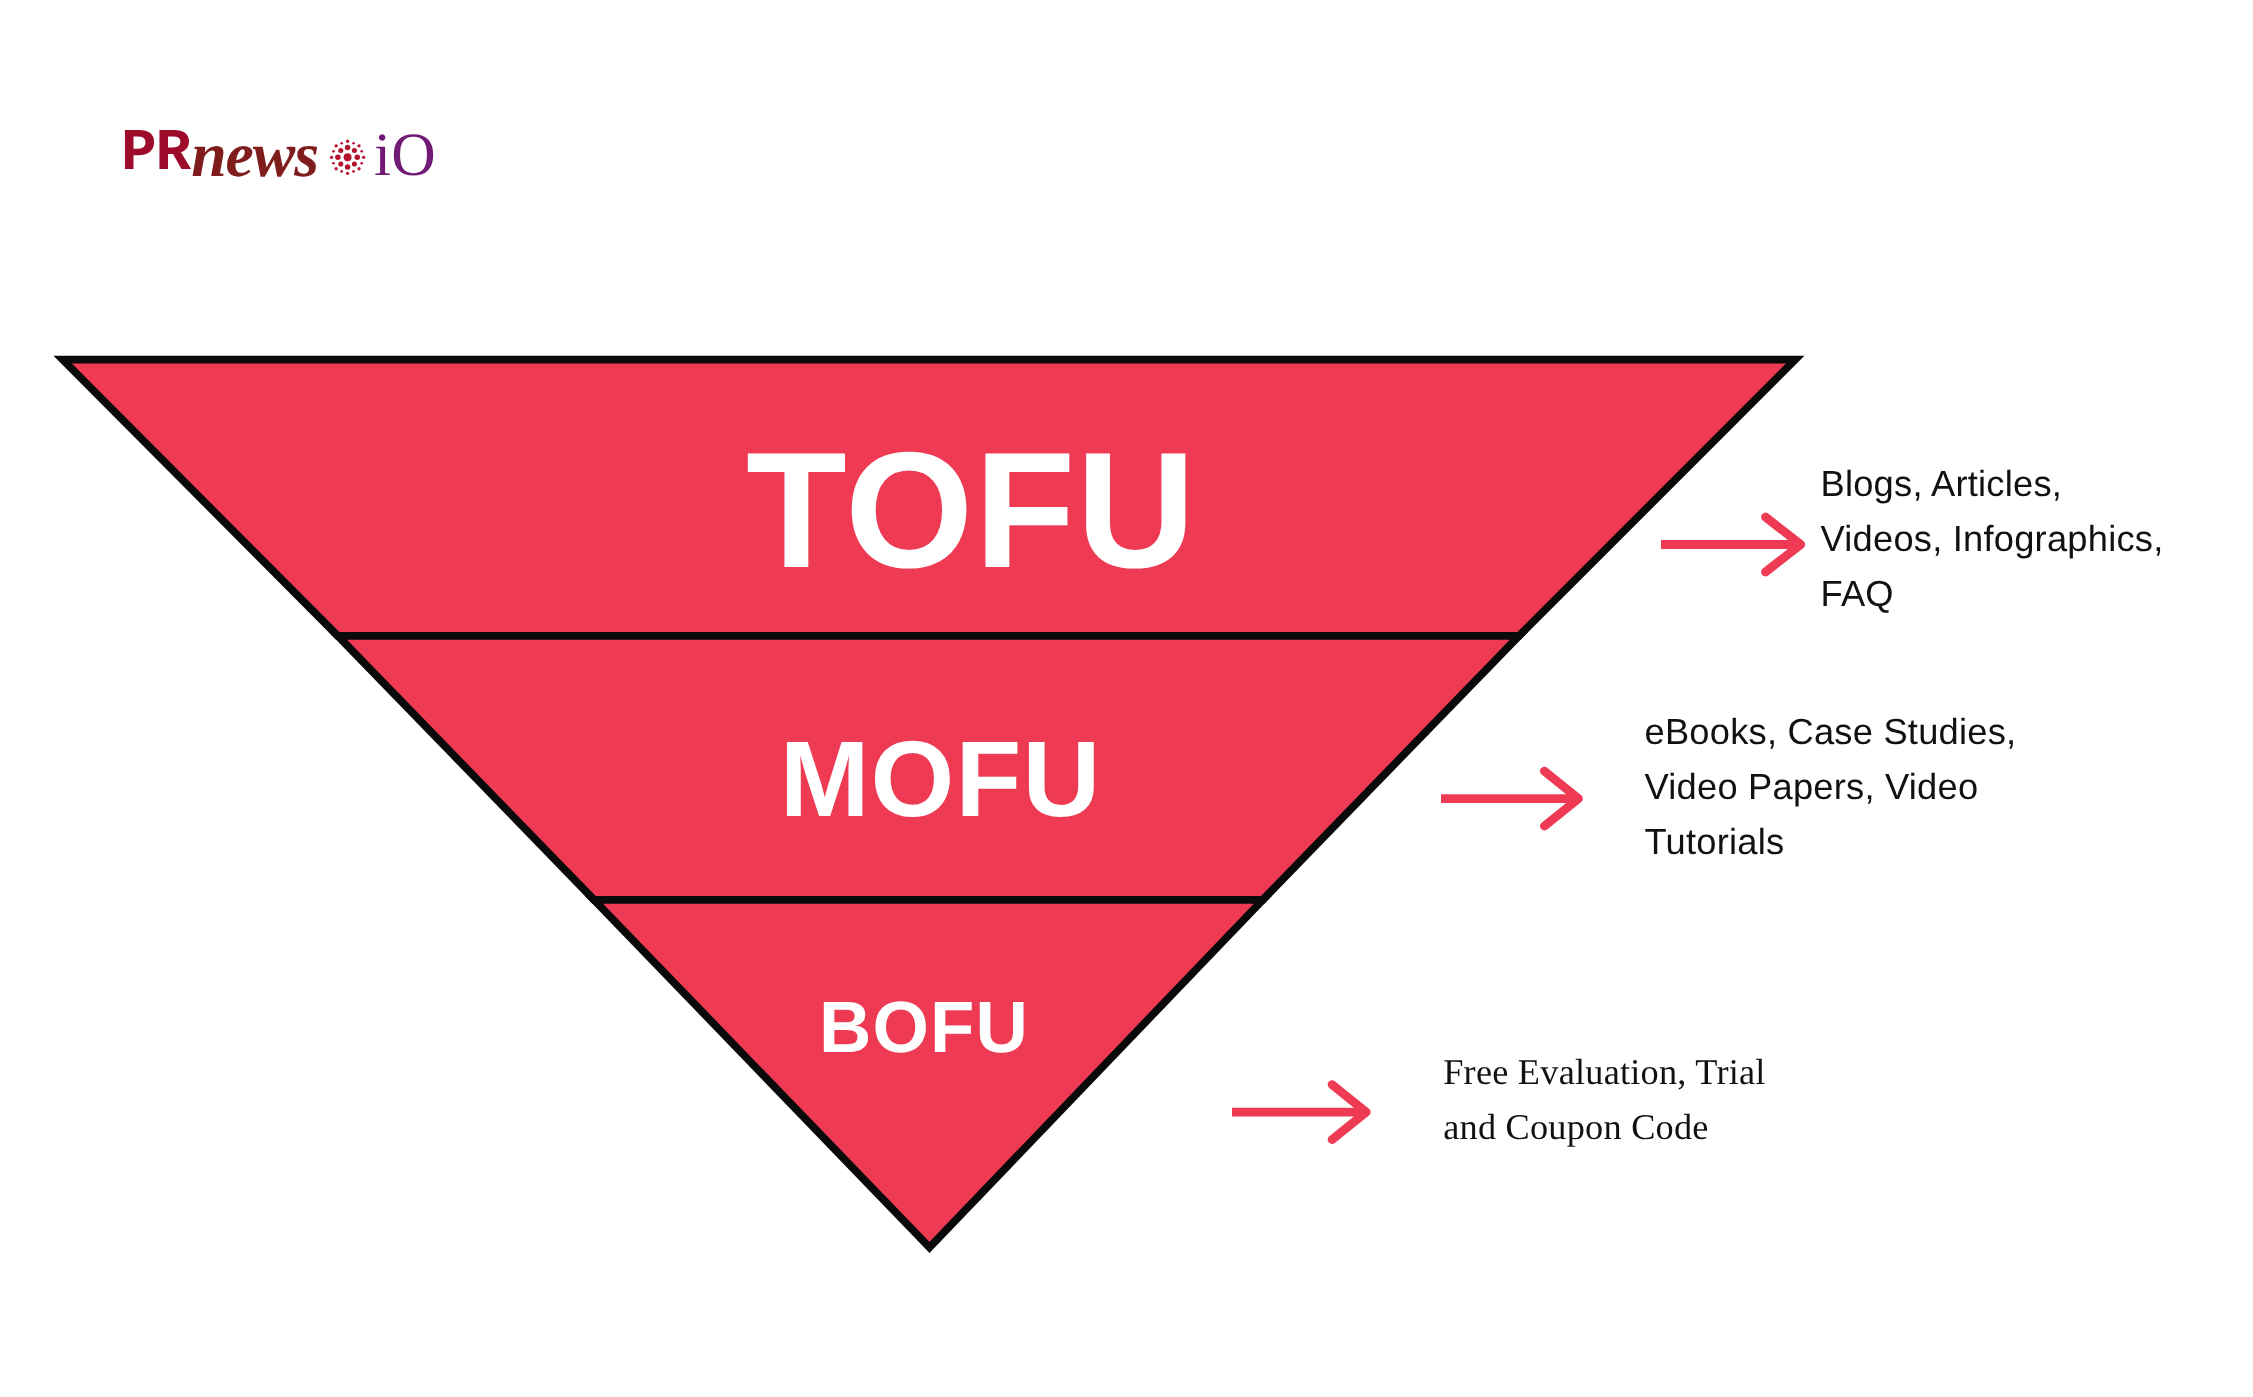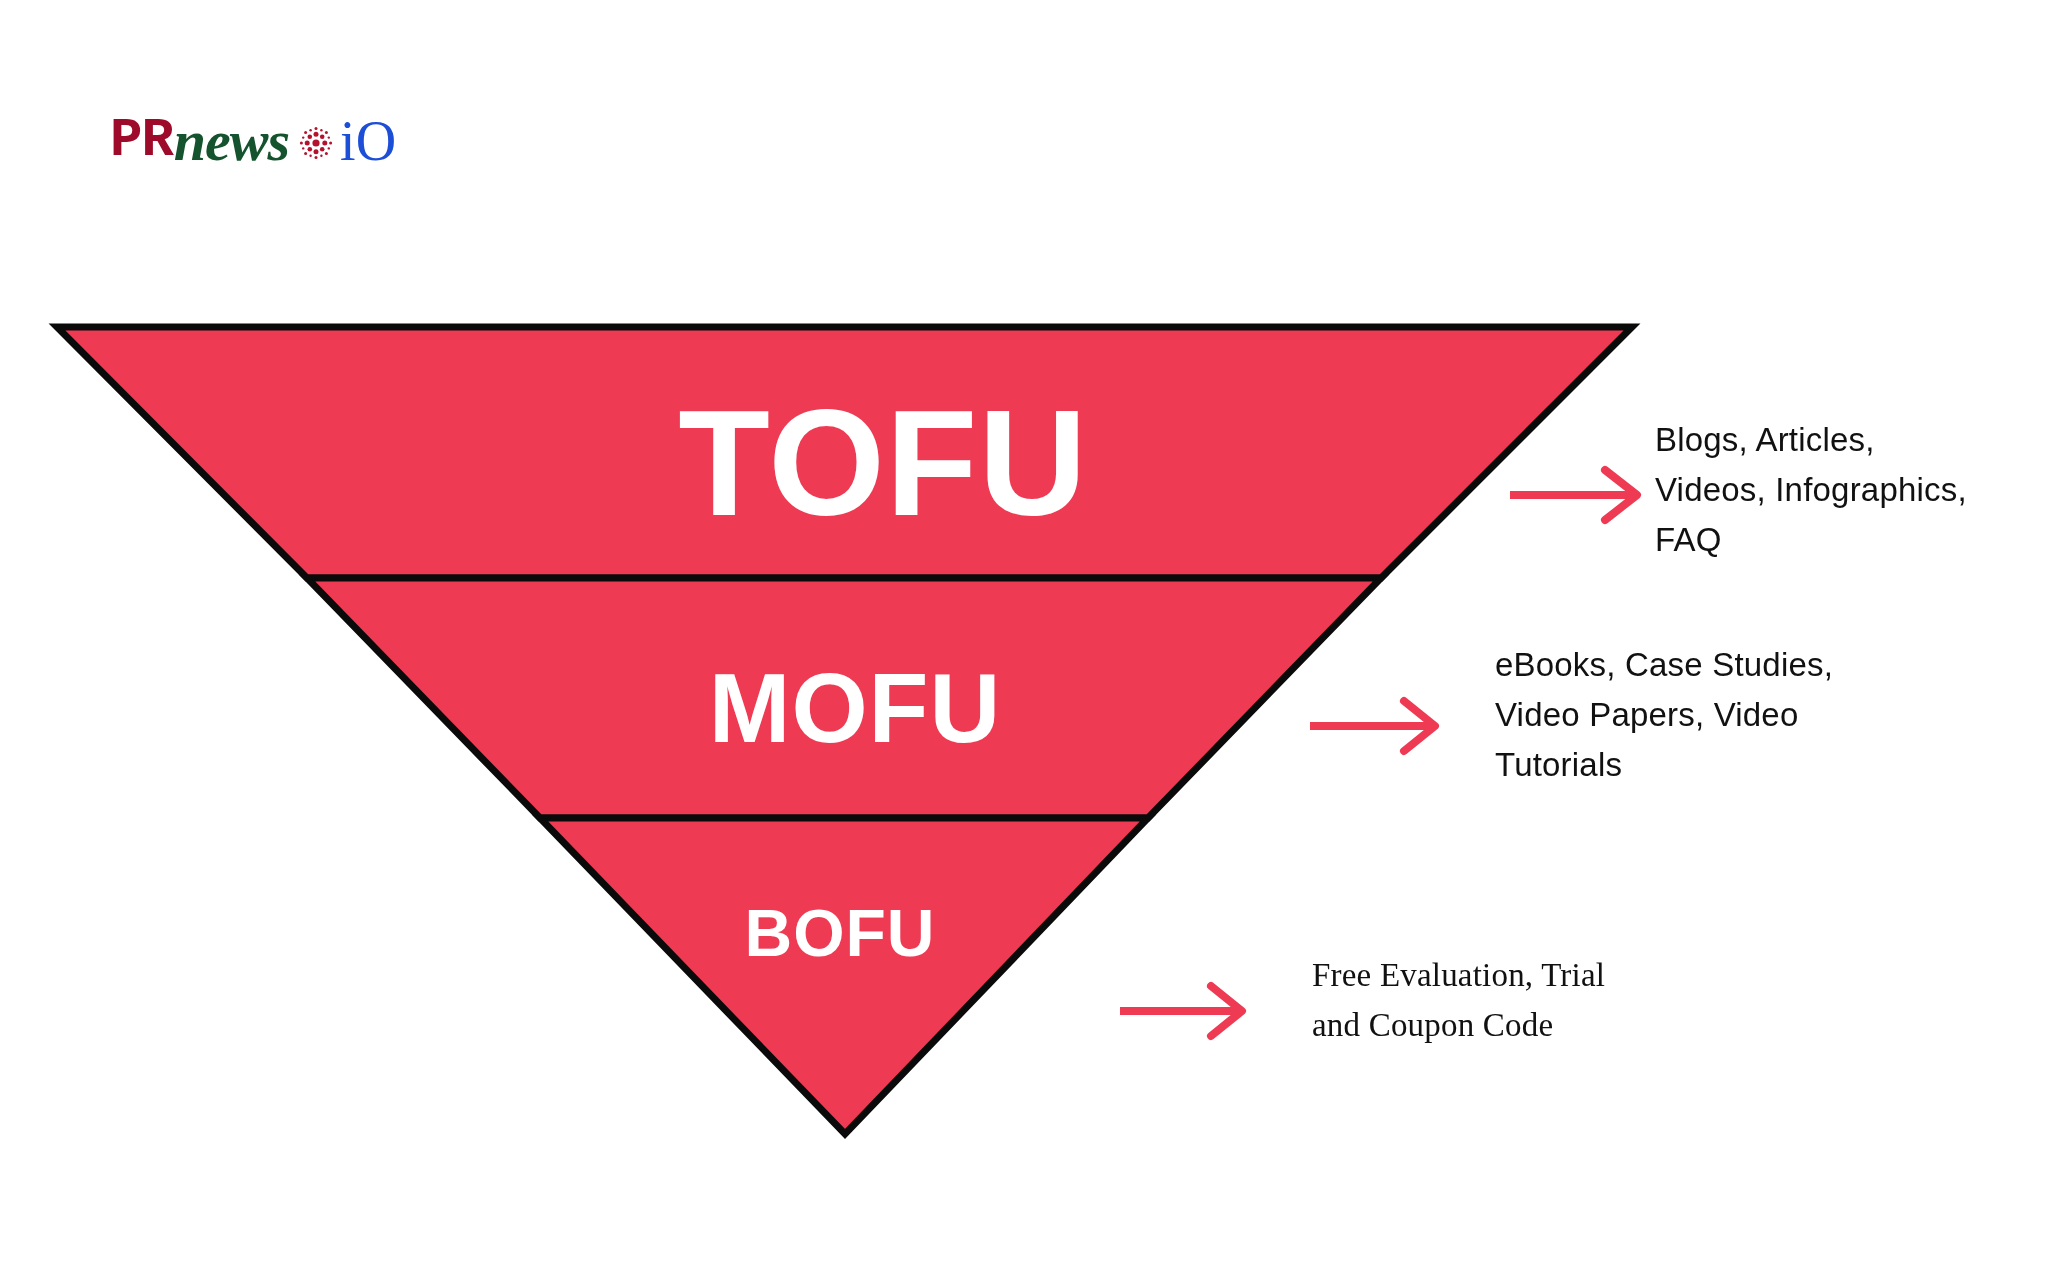--- a/index.html
+++ b/index.html
@@ -31,36 +31,36 @@
     font-weight: bold;
     font-size: 54px;
     color: #9E0B2A;
     letter-spacing: -1px;
   }
   #brand-logo .logo-news {
     font-family: "Liberation Serif", serif;
     font-style: italic;
     font-weight: bold;
     font-size: 58px;
-    color: #14532d;
+    color: #7f1d1d;
     letter-spacing: -1px;
     margin-left: 1px;
   }
   #brand-logo .logo-dotmark {
     display: inline-block;
     width: 34px;
     height: 34px;
     margin: 0 7px 0 10px;
     position: relative;
     top: 2px;
   }
   #brand-logo .logo-io {
     font-family: "Liberation Serif", serif;
     font-size: 56px;
-    color: #1d4ed8;
+    color: #701a75;
     letter-spacing: 0px;
   }
 
   
   #funnel-diagram {
     position: absolute;
     left: 0;
     top: 0;
     width: 2048px;
     height: 1270px;

